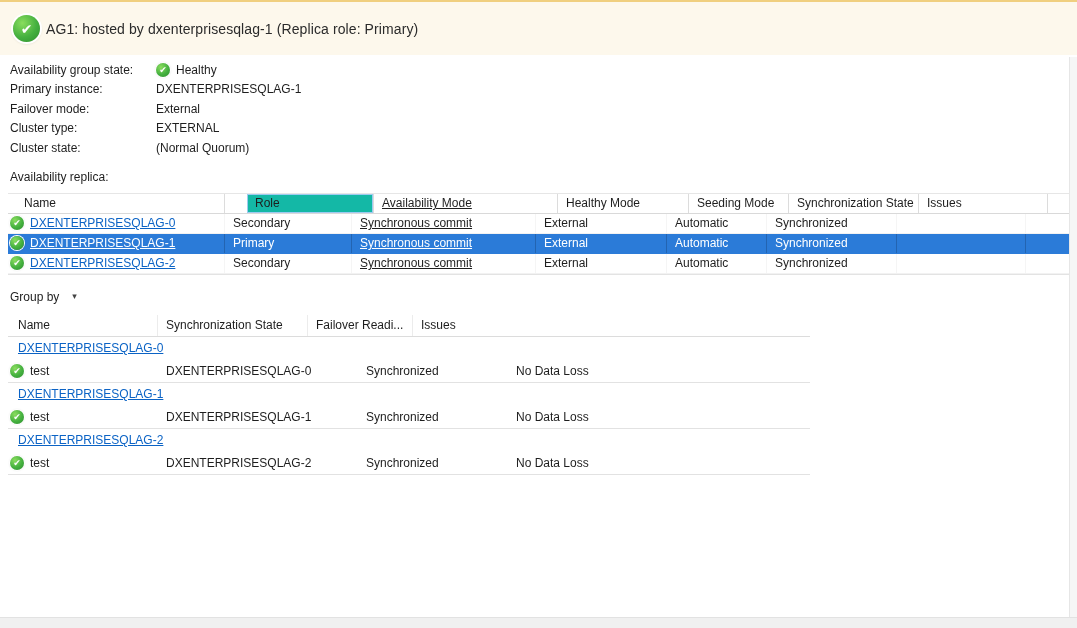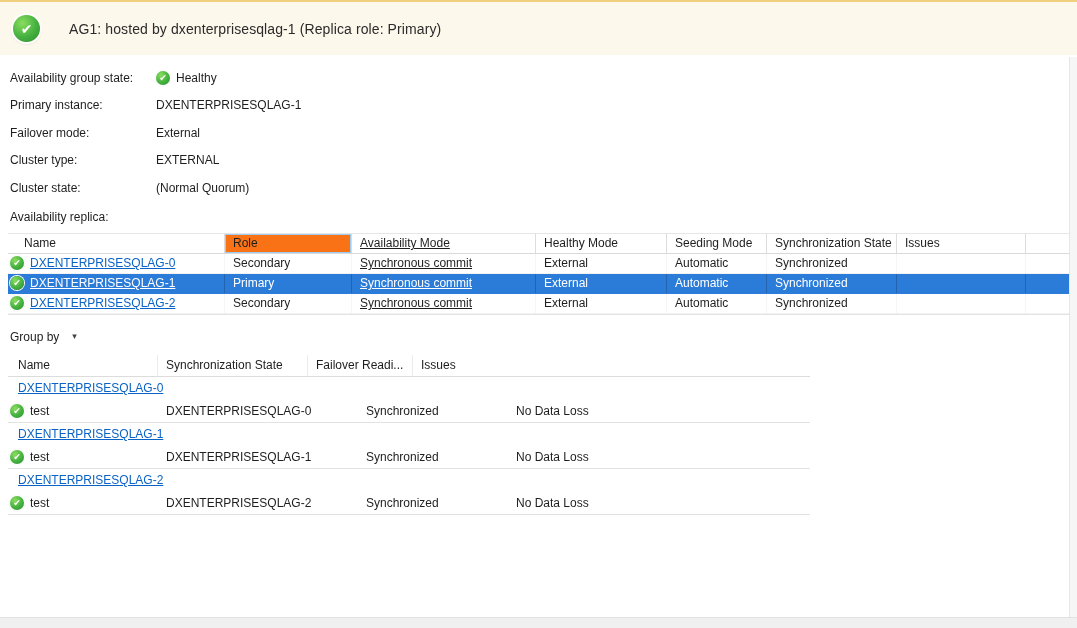--- a/index.html
+++ b/index.html
@@ -11,49 +11,49 @@
     -webkit-font-smoothing:antialiased;
   }
   a{color:#0b63c5;text-decoration:underline;cursor:pointer;}
 
   
   .titlebar{
     height:55px;background:#fdf8ec;border-top:2px solid #f0cf7f;
     display:flex;align-items:center;padding-left:13px;box-sizing:border-box;
   }
   .titlebar h1{
-    font-size:14px;font-weight:400;color:#2b2b2b;margin:0 0 0 29px;letter-spacing:.1px;
+    font-size:14px;font-weight:400;color:#2b2b2b;margin:0 0 0 6px;letter-spacing:.1px;
   }
 
   
   .chk{
     display:inline-flex;align-items:center;justify-content:center;flex:0 0 auto;
     border-radius:50%;color:#fff;font-weight:bold;
     background:radial-gradient(circle at 35% 30%, #8add5e 0%, #44b03f 55%, #2e8f2e 100%);
   }
   .chk-lg{width:27px;height:27px;font-size:14px;box-shadow:0 0 0 2px #ffffff,0 1px 3px rgba(90,80,50,.45);}
   .chk-sm{width:14px;height:14px;font-size:9px;box-shadow:0 0 0 1px #ffffff,0 0 2px rgba(0,0,0,.35);}
 
   
   .summary{padding:5px 0 0 10px;}
-  .srow{display:flex;align-items:center;height:19.5px;margin-top:8px;}
+  .srow{display:flex;align-items:center;height:19.5px;}
   .srow .lbl{width:146px;flex:0 0 auto;}
   .srow .val{display:flex;align-items:center;gap:6px;}
 
   
   .replica-label{margin:12px 0 9px 10px;}
 
   
   .t1{margin-left:8px;width:1069px;border-bottom:1px solid #e3e3e3;}
   .t1 .hrow{display:flex;height:21px;border-top:1px solid #e6e6e6;border-bottom:1px solid #d9d9d9;box-sizing:border-box;}
   .t1 .th{
     display:flex;align-items:center;box-sizing:border-box;padding-left:8px;
     border-right:1px solid #dcdcdc;color:#1e1e1e;cursor:default;background:#fff;
   }
-  .t1 .th.hl{background:#f97316;box-shadow:inset 0 0 0 1px #9ecbf0;}
+  .t1 .th.hl{background:#14b8a6;box-shadow:inset 0 0 0 1px #9ecbf0;margin-left:22px;}
   .t1 .row{display:flex;height:19px;border-bottom:1px solid #f2f2f2;}
   .t1 .cell{display:flex;align-items:center;box-sizing:border-box;padding-left:8px;border-right:1px solid #f5f5f5;overflow:hidden;white-space:nowrap;}
   .t1 .c0{width:217px;}
   .t1 .c1{width:127px;}
   .t1 .c2{width:184px;text-decoration:underline;}
   .t1 .c3{width:131px;}
   .t1 .c4{width:100px;}
   .t1 .c5{width:130px;}
   .t1 .c6{width:129px;}
   .t1 .c7{flex:1;border-right:none;}

